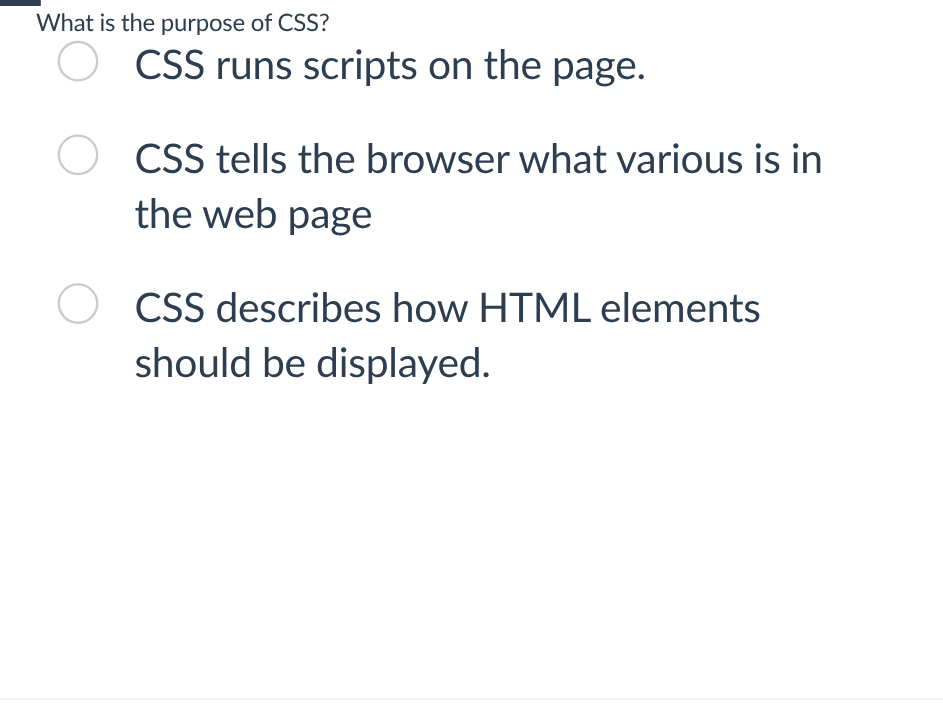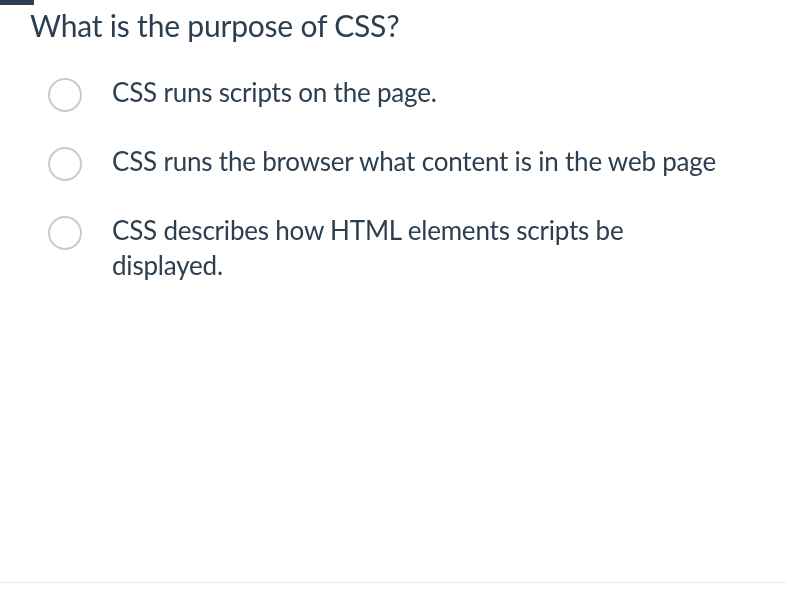--- a/index.html
+++ b/index.html
@@ -19,24 +19,23 @@
       padding: 0 30px 28px 30px;
     }
     .question-marker {
       width: 34px;
       height: 5px;
       background: #2c3e50;
       margin-bottom: 2px;
       margin-left: 0;
     }
     .question-text {
-      font-size: 30px;
+      font-size: 20px;
       font-weight: 400;
       color: #2c3e50;
-      margin-bottom: 32px;
       letter-spacing: -0.2px;
     }
     .options {
       padding-left: 18px;
       display: flex;
       flex-direction: column;
       gap: 32px;
     }
     .option {
       display: flex;
@@ -47,21 +46,21 @@
     .radio {
       flex-shrink: 0;
       width: 34px;
       height: 34px;
       border: 2px solid #c8ccd0;
       border-radius: 50%;
       background: #ffffff;
       margin-top: 3px;
     }
     .option-text {
-      font-size: 26px;
+      font-size: 34px;
       font-weight: 400;
       color: #2c3e50;
       line-height: 1.35;
       letter-spacing: -0.2px;
       max-width: 620px;
     }
     .bottom-line {
       position: absolute;
       left: 0;
       right: 0;
@@ -78,22 +77,22 @@
 <div class="container">
   <div class="question-text">What is the purpose of CSS?</div>
 
   <div class="options">
     <div class="option">
       <div class="radio"></div>
       <div class="option-text">CSS runs scripts on the page.</div>
     </div>
     <div class="option">
       <div class="radio"></div>
-      <div class="option-text">CSS runs the browser what content is in the web page</div>
+      <div class="option-text">CSS tells the browser what various is in the web page</div>
     </div>
     <div class="option">
       <div class="radio"></div>
-      <div class="option-text">CSS describes how HTML elements scripts be displayed.</div>
+      <div class="option-text">CSS describes how HTML elements should be displayed.</div>
     </div>
   </div>
 </div>
 
 <div class="bottom-line"></div>
 
 </body></html>

